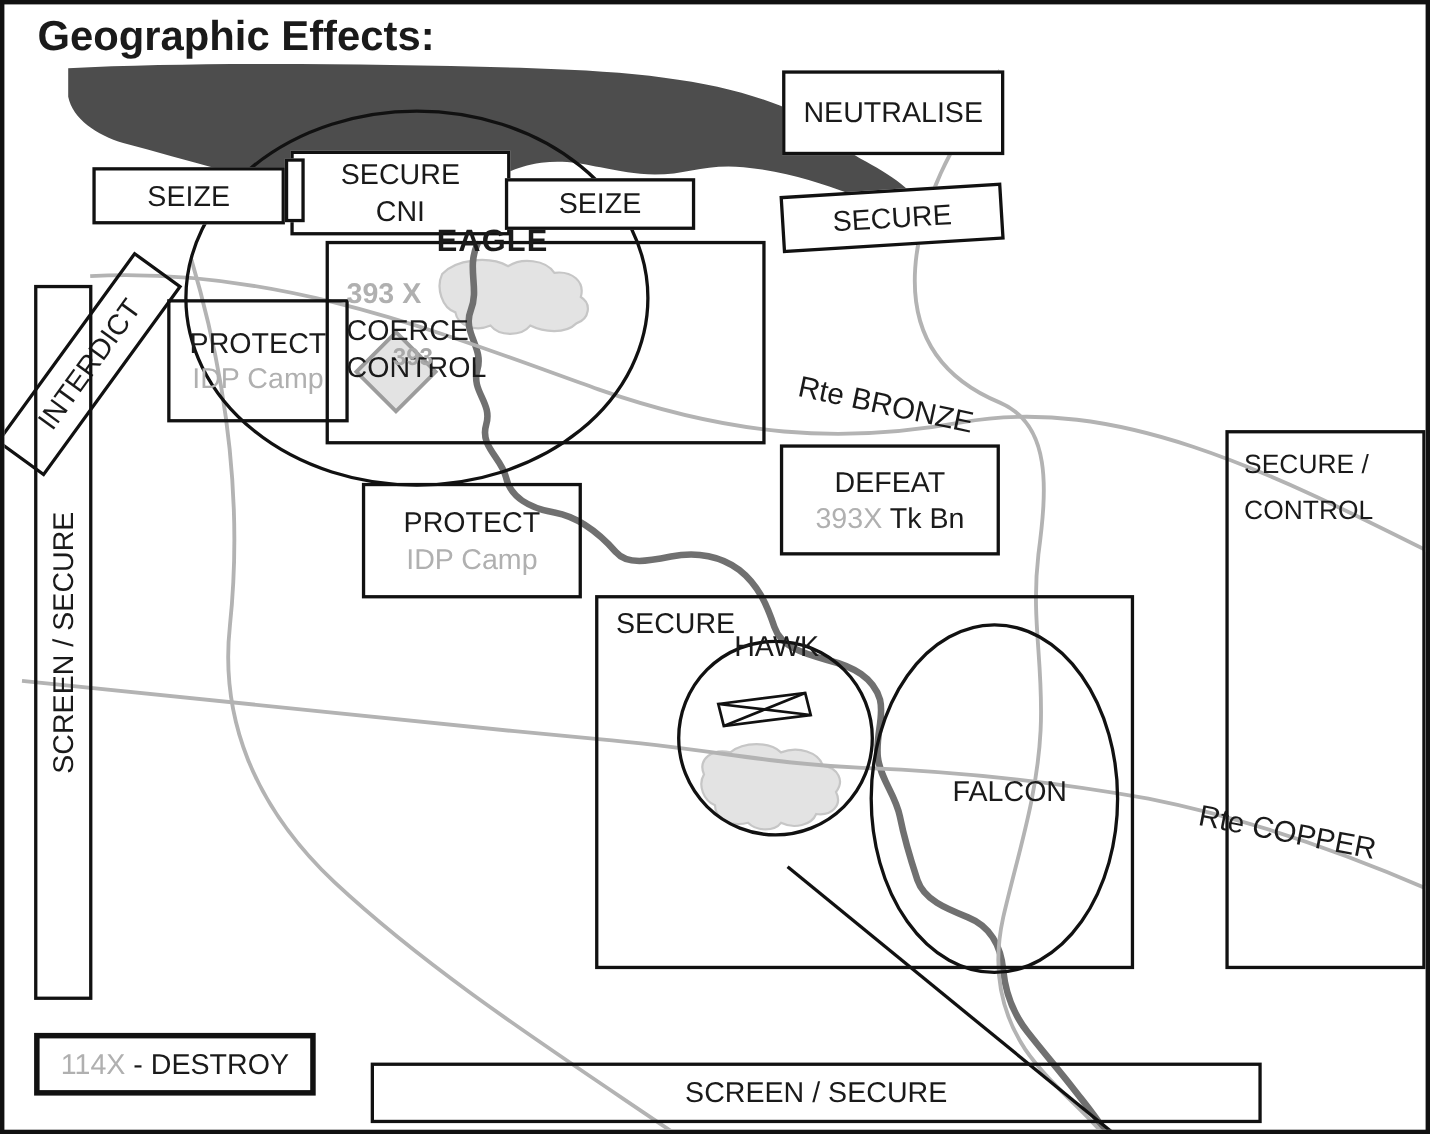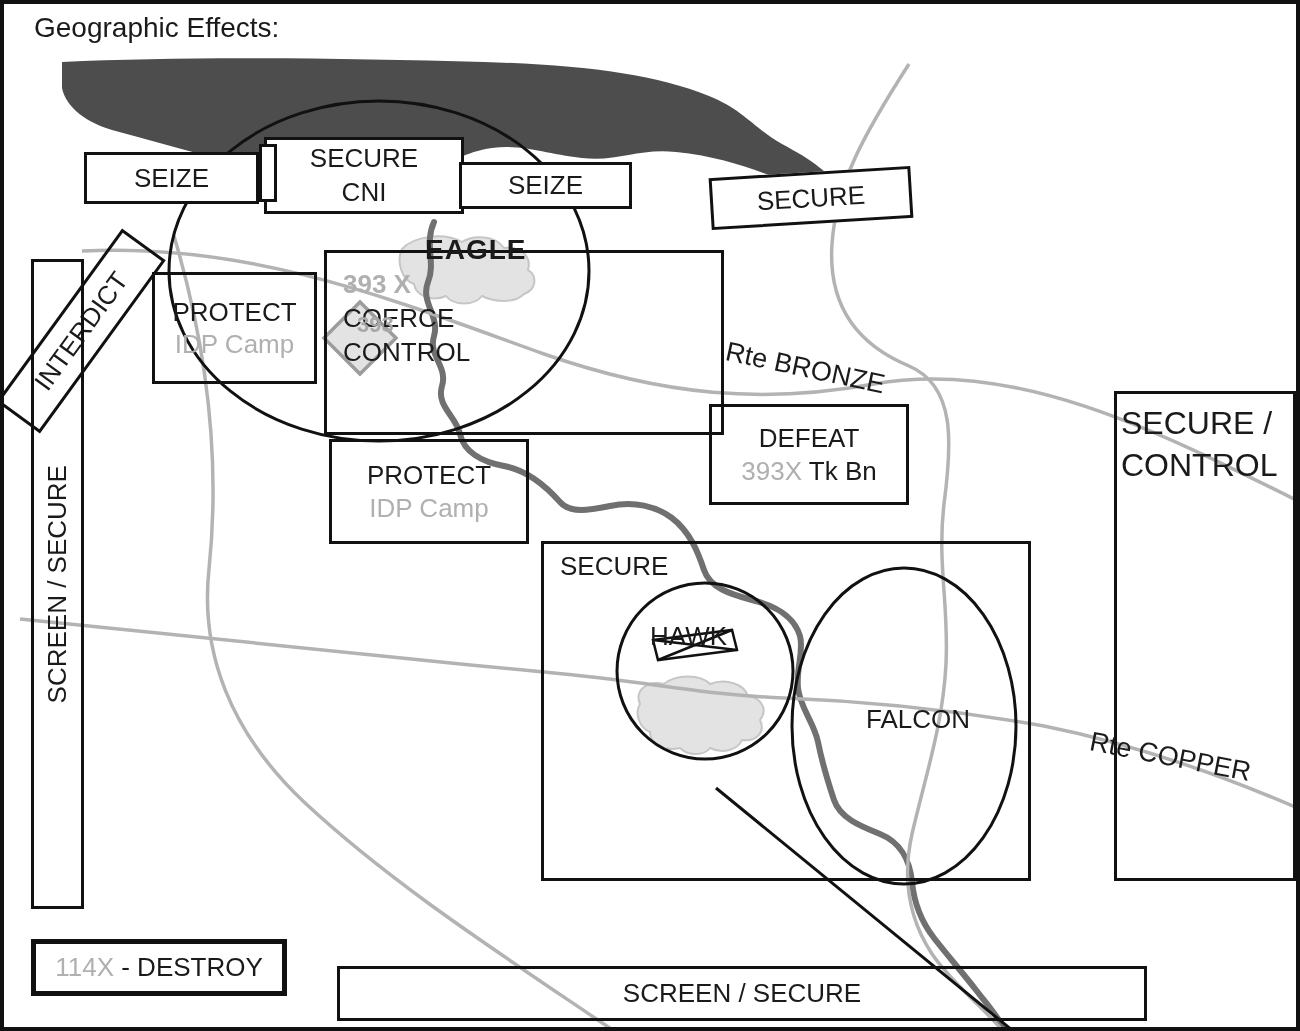--- a/index.html
+++ b/index.html
@@ -13,50 +13,50 @@
   .box {
     position:absolute; border:3px solid #111; box-sizing:border-box;
     display:flex; align-items:center; justify-content:center; text-align:center;
     font-size:26px; line-height:1.25; background:transparent; z-index:2;
   }
   .white { background:#fff; }
   .col { flex-direction:column; }
   .muted { color:#b0b0b0; }
   .bold { font-weight:bold; }
   .abs-label { position:absolute; z-index:3; font-size:26px; white-space:nowrap; }
-  .page-title { left:30px; top:8px; font-size:28px; font-weight:normal; }
+  .page-title { left:30px; top:8px; font-size:38px; font-weight:bold; }
 
   #neutralise { left:707px; top:60px; width:202px; height:77px; }
   #seize-west { left:80px;  top:148px; width:175px; height:52px; }
   #secure-cni { left:260px; top:133px; width:200px; height:77px; line-height:1.3; }
   #cni-tab    { left:255px; top:140px; width:18px;  height:58px; z-index:3; }
   #seize-north{ left:455px; top:158px; width:173px; height:47px; }
   #secure-ne  { left:706px; top:168px; width:202px; height:52px; transform:rotate(-3.5deg); }
   #interdict  { left:-30px; top:300px; width:214px; height:54px; transform:rotate(-54deg); }
   #protect1   { left:148px; top:268px; width:165px; height:112px; }
   #protect2   { left:325px; top:435px; width:200px; height:105px; }
   #defeat     { left:705px; top:400px; width:200px; height:101px; }
   #secure-area{ left:537px; top:537px; width:490px; height:340px; align-items:flex-start; justify-content:flex-start; }
   #left-box   { left:27px;  top:255px; width:53px;  height:650px; }
   #right-box  { left:1110px;top:387px; width:182px; height:490px; align-items:flex-start; justify-content:flex-start; }
   #destroy    { left:27px;  top:935px; width:256px; height:57px; border-width:5px; background:#fff; }
   #bottom-box { left:333px; top:962px; width:810px; height:55px; }
 
-  #eagle      { left:320px; top:215px; width:400px; height:185px; align-items:flex-start; justify-content:flex-start;margin-top:31px; }
+  #eagle      { left:292px; top:215px; width:400px; height:185px; align-items:flex-start; justify-content:flex-start; }
   .eagle-title{ position:absolute; left:98px; top:-21px; font-size:28px; font-weight:bold; letter-spacing:1px; }
-  .eagle-cols { display:flex; padding:14px 0 0 16px; width:100%; box-sizing:border-box; text-align:left; }
+  .eagle-cols { display:flex; padding:27px 0 0 16px; width:100%; box-sizing:border-box; text-align:left; }
   .eagle-col  { display:flex; flex-direction:column; }
   .eagle-col > div { height:34px; line-height:34px; font-size:26px; white-space:nowrap; }
   .eagle-left { width:165px; }
 
   .secure-area-label { position:absolute; left:16px; top:6px; font-size:26px; }
   .vtext { transform:rotate(-90deg); white-space:nowrap; font-size:26px; }
-  .right-box-text { padding:8px 0 0 4px; text-align:left; line-height:42px; font-size:32px; }
+  .right-box-text { padding:8px 0 0 14px; text-align:left; line-height:42px; font-size:24px; }
 
-  #hawk-label   { left:646px; top:617px; width:112px; }
+  #hawk-label   { left:646px; top:568px; width:112px; text-align:center; }
   #falcon-label { left:862px; top:700px; width:136px; text-align:left; }
   #rte-bronze   { left:722px; top:332px; transform:rotate(12deg); transform-origin:left center; font-size:27px; }
   #rte-copper   { left:1086px; top:722px; transform:rotate(11deg); transform-origin:left center; font-size:27px; }
   #diamond-393-label { left:336px; top:308px; font-size:22px; font-weight:bold; color:#a8a8a8;margin-left:17px; }
 </style>
 </head>
 <body>
 
 <div class="stage">
 
@@ -68,20 +68,23 @@
     <path fill="#e3e3e3" stroke="#9c9c9c" stroke-width="3.5" d="M 356 298 L 392 334 L 356 370 L 320 334 Z"></path>
     <g stroke="#111" stroke-width="2.5" fill="#fff">
       <polygon points="649,636 728,626 733,646 654,656"></polygon>
       <line x1="649" y1="636" x2="733" y2="646"></line>
       <line x1="728" y1="626" x2="654" y2="656"></line>
     </g>
   </svg>
 
   <div class="abs-label page-title">Geographic Effects:</div>
 
+  <div class="box white" id="neutralise">
+    <span>NEUTRALISE</span>
+  </div>
 
   <div class="box white" id="seize-west">
     <span>SEIZE</span>
   </div>
 
   <div class="box white col" id="secure-cni">
     <div>SECURE</div>
     <div>CNI</div>
   </div>
   <div class="box white" id="cni-tab"></div>

